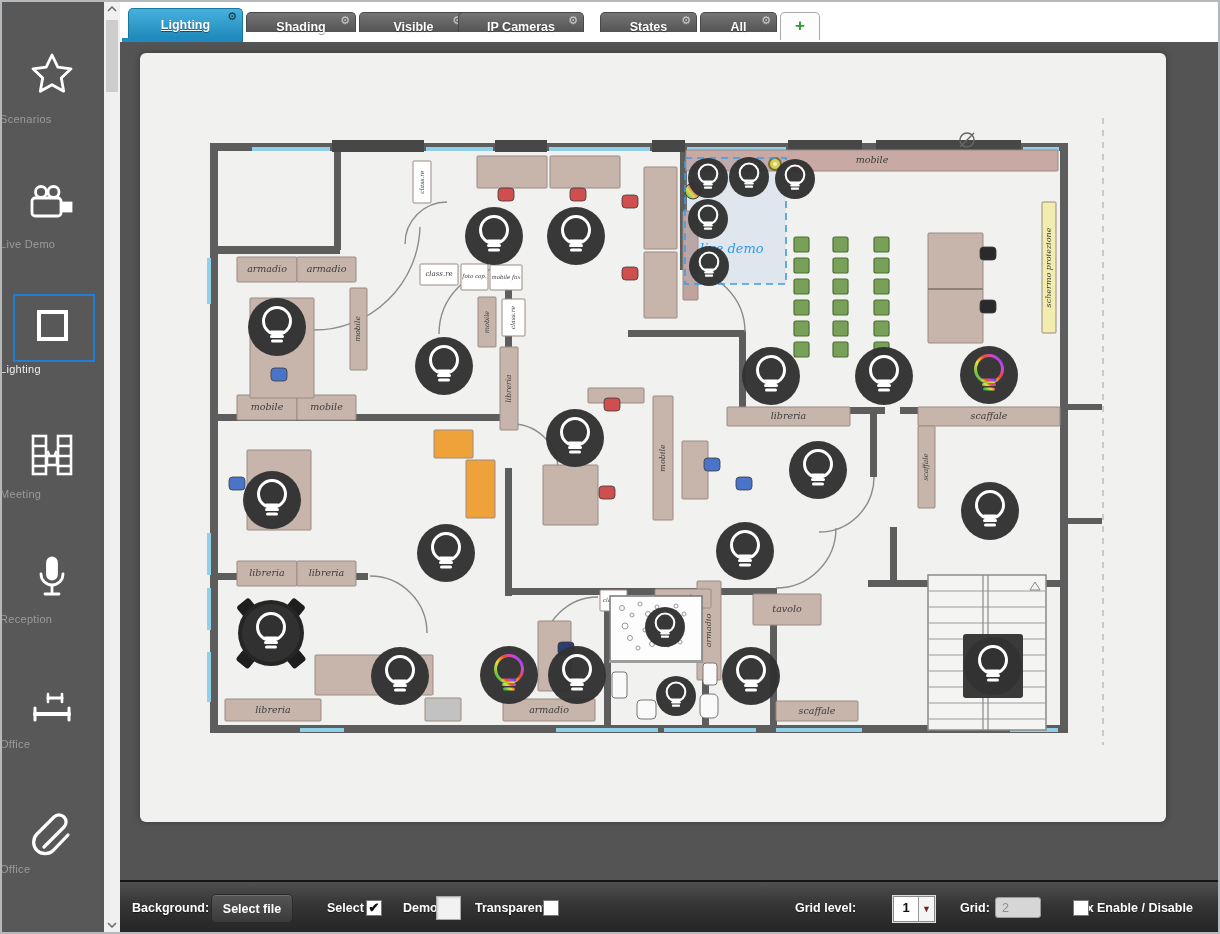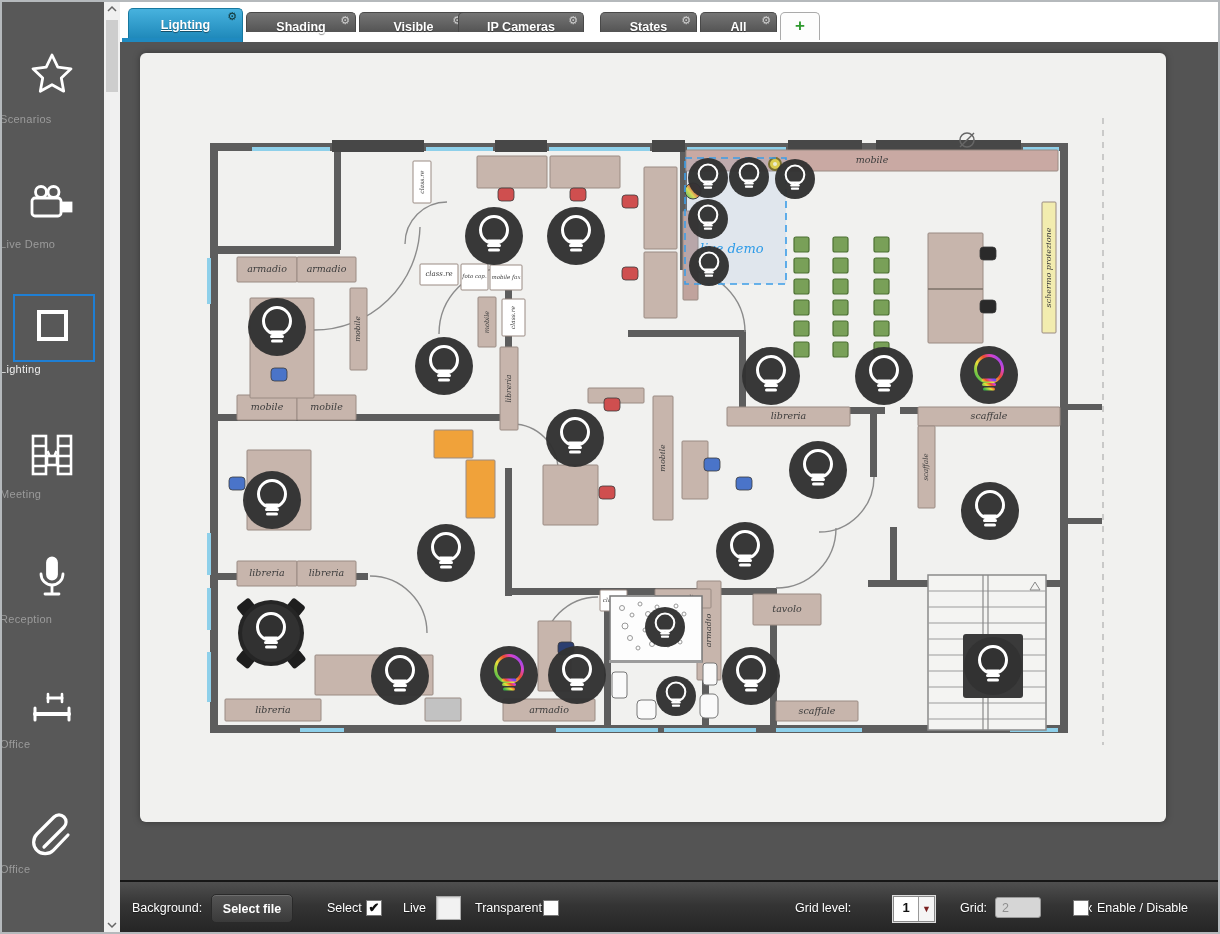--- a/index.html
+++ b/index.html
@@ -32,21 +32,21 @@
     text-align:center;line-height:26px;cursor:pointer;box-sizing:border-box;}
   #bluestrip{position:absolute;left:2px;top:38px;width:120px;height:4px;background:#1f8ac0;}
   
   #content{position:absolute;left:120px;top:42px;width:1100px;height:838px;background:#545454;}
   #canvas{position:absolute;left:20px;top:11px;width:1026px;height:769px;background:#f1f1ef;
     border-radius:6px;box-shadow:0 0 7px rgba(0,0,0,.35);overflow:hidden;}
   #plan{position:absolute;inset:0;}
   
   #toolbar{position:absolute;left:120px;top:880px;width:1100px;height:54px;
     background:linear-gradient(#4f4f4f,#343434 45%,#242424);border-top:2px solid #161616;box-sizing:border-box;}
-  .tl{position:absolute;top:50%;transform:translateY(-50%);color:#fff;font-weight:normal;font-size:12.5px;
+  .tl{position:absolute;top:50%;transform:translateY(-50%);color:#fff;font-weight:bold;font-size:12.5px;
     text-shadow:0 1px 1px rgba(0,0,0,.5);white-space:nowrap;}
   .btn{position:absolute;top:12px;height:29px;width:82px;border-radius:5px;
     background:linear-gradient(#555,#3a3a3a);border:1px solid #2a2a2a;color:#fff;font-weight:bold;
     font-size:12.5px;box-shadow:inset 0 1px 0 rgba(255,255,255,.15);cursor:pointer;
     font-family:"Liberation Sans",sans-serif;}
   .chk{position:absolute;top:50%;transform:translateY(-50%);width:16px;height:16px;background:#fff;
     border:1px solid #777;box-sizing:border-box;text-align:center;line-height:14px;font-size:13px;
     font-weight:bold;color:#111;cursor:pointer;}
   .chk span{visibility:hidden;}
   .chk.checked span{visibility:visible;}
@@ -541,21 +541,21 @@
         </g>
     </svg>
   </div>
 </div>
 
 <div id="toolbar">
   <span class="tl" style="left:12px">Background:</span>
   <button class="btn" style="left:91px">Select file</button>
   <span class="tl" style="left:207px">Select</span>
   <span class="chk checked" style="left:246px"><span>✔</span></span>
-  <span class="tl" style="left:283px">Live</span>
+  <span class="tl" style="left:283px">Demo</span>
   <span class="swatch" style="left:316px"></span>
   <span class="tl" style="left:355px">Transparent</span>
   <span class="chk" style="left:423px"><span>✔</span></span>
   <span class="tl" style="left:675px">Grid level:</span>
   <span class="combo" style="left:773px">
     <span class="val">1</span>
     <span class="arrow">▼</span>
     </span>
   <span class="tl" style="left:840px">Grid:</span>
   <span class="ginput" style="left:875px">2</span>

